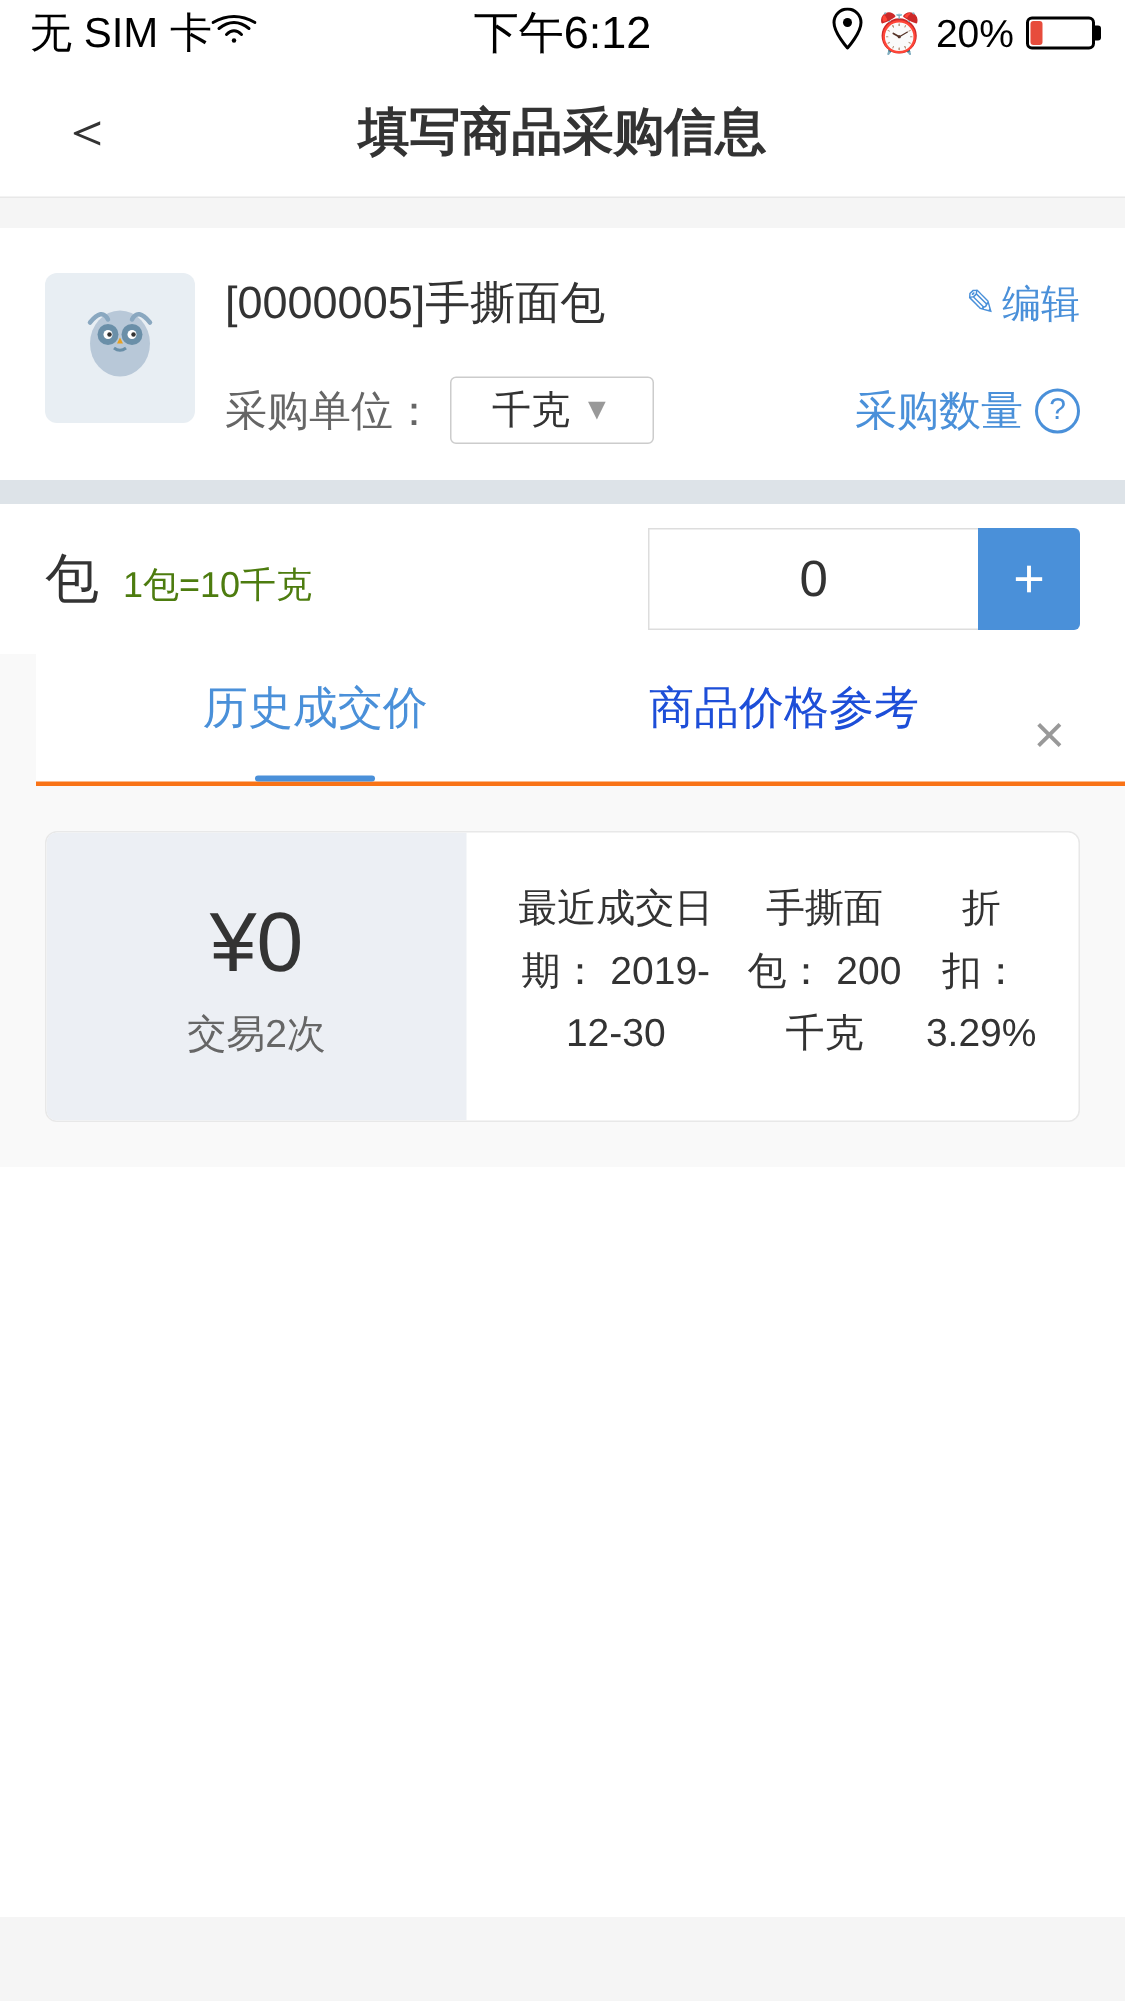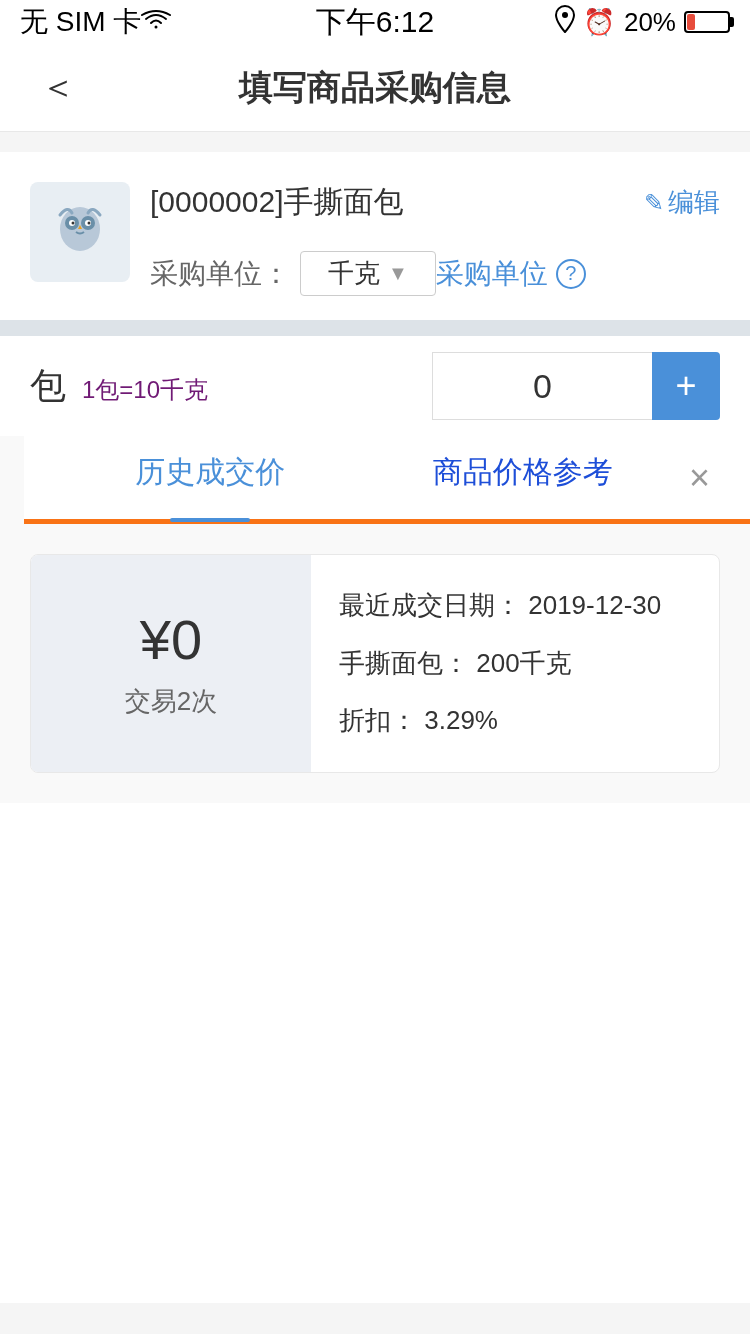--- a/index.html
+++ b/index.html
@@ -150,20 +150,21 @@
       display: flex;
       align-items: center;
       gap: 4px;
       cursor: pointer;
     }
     .edit-icon {
       font-size: 24px;
     }
     .product-unit-row {
       display: flex;
+      justify-content: space-between;
       align-items: center;
     }
     .unit-label {
       font-size: 28px;
       color: #666;
     }
     .unit-select {
       display: inline-flex;
       align-items: center;
       border: 1px solid #ccc;
@@ -219,21 +220,21 @@
       align-items: baseline;
       gap: 16px;
     }
     .quantity-unit-big {
       font-size: 36px;
       color: #333;
       font-weight: 500;
     }
     .quantity-unit-small {
       font-size: 24px;
-      color: #701a75;
+      color: #4d7c0f;
     }
     .quantity-input-wrapper {
       display: flex;
       align-items: center;
       gap: 0;
     }
     .quantity-input {
       width: 220px;
       height: 68px;
       border: 1px solid #ddd;
@@ -257,23 +258,23 @@
       border-radius: 0 4px 4px 0;
     }
 
     
     .tabs-panel {
       background: #f9f9f9;
       margin-top: 0;
     }
     .tabs-header {
       display: flex;
-      align-items: center;
-      background: #fff;
-      border-bottom: 5px solid #f97316;
+      align-items: flex-end;
+      background: #fff;
+      border-bottom: 3px solid #f97316;
       padding: 0 30px;
       position: relative;
       height: 88px;
       margin-left: 24px;
     }
     .tab-item {
       flex: 1;
       text-align: center;
       font-size: 30px;
       color: #1d4ed8;
@@ -337,23 +338,24 @@
     }
     .history-trades {
       font-size: 26px;
       color: #666;
       margin-top: 12px;
     }
     .history-detail-section {
       flex: 1;
       padding: 30px 28px;
       display: flex;
-      flex-direction: column;
+      flex-direction: row;
       justify-content: center;
       gap: 16px;
+      text-align: center;
     }
     .history-detail-row {
       font-size: 26px;
       color: #333;
       line-height: 1.6;
     }
     .detail-label {
       color: #333;
     }
     .detail-value {
@@ -420,36 +422,36 @@
           <circle cx="39" cy="26" r="1.5" fill="#333"></circle>
           <path d="M26 35 Q30 38 34 35" stroke="#6a8fa8" stroke-width="2" fill="none"></path>
           <polygon points="28,32 30,28 32,32" fill="#e8a020"></polygon>
           <path d="M10 18 Q18 8 22 16" stroke="#8aa8c0" stroke-width="3" fill="none" stroke-linecap="round"></path>
           <path d="M50 18 Q42 8 38 16" stroke="#8aa8c0" stroke-width="3" fill="none" stroke-linecap="round"></path>
         </svg>
       </span>
     </div>
     <div class="product-info">
       <div class="product-name-row">
-        <span class="product-name">[0000002]手撕面包</span>
+        <span class="product-name">[0000005]手撕面包</span>
         <span class="edit-btn">
           <span class="edit-icon">✎</span>
           <span>编辑</span>
         </span>
       </div>
       <div class="product-unit-row">
         <div style="display:flex;align-items:center;gap:10px;">
           <span class="unit-label">采购单位：</span>
           <span class="unit-select">
             <span>千克</span>
             <span class="arrow">▼</span>
           </span>
         </div>
         <span class="price-ref">
-          <span>采购单位</span>
+          <span>采购数量</span>
           <span class="help-circle">?</span>
         </span>
       </div>
     </div>
   </div>
 </div>
 
 <div class="gray-divider"></div>
 
 <div class="quantity-row">

